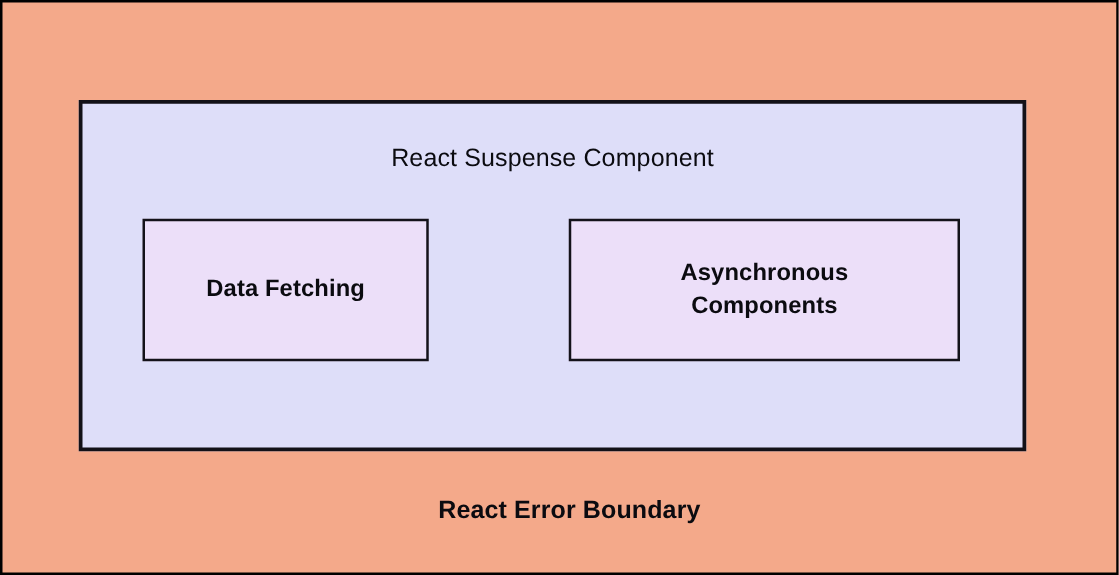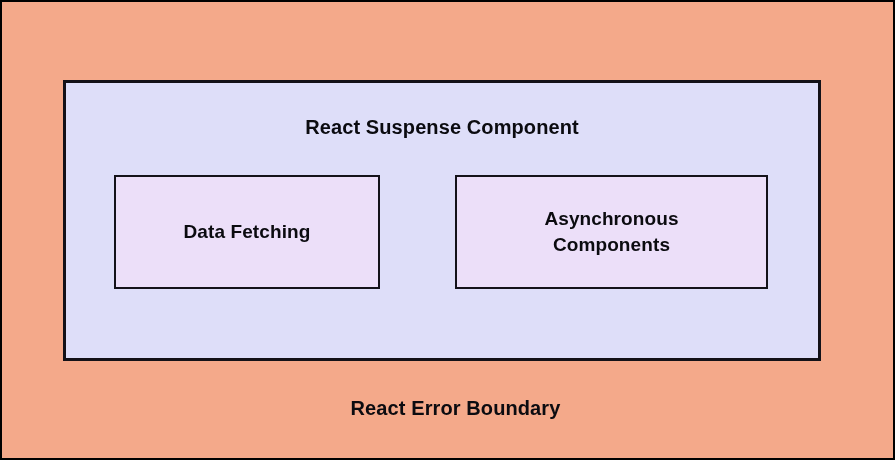--- a/index.html
+++ b/index.html
@@ -49,21 +49,21 @@
     border: 3px solid #131118;
   }
 
   .suspense-title {
     position: absolute;
     left: 0;
     right: 0;
     top: 30px;
     text-align: center;
     font-size: 20px;
-    font-weight: bold;
+    font-weight: normal;
     color: #0b0b10;
     letter-spacing: 0.1px;
     line-height: 28px;
     white-space: nowrap;
   }
 
   
   .child-box {
     position: absolute;
     box-sizing: border-box;
@@ -80,21 +80,21 @@
     font-weight: bold;
     color: #0b0b10;
     line-height: 26px;
     letter-spacing: 0.1px;
     white-space: pre-line;
   }
 
   #child-data-fetching {
     left: 48px;
     top: 92px;
-    width: 266px;
+    width: 229px;
     height: 114px;
   }
 
   #child-async-components {
     left: 389px;
     top: 92px;
     width: 313px;
     height: 114px;
     text-align: center;
   }

